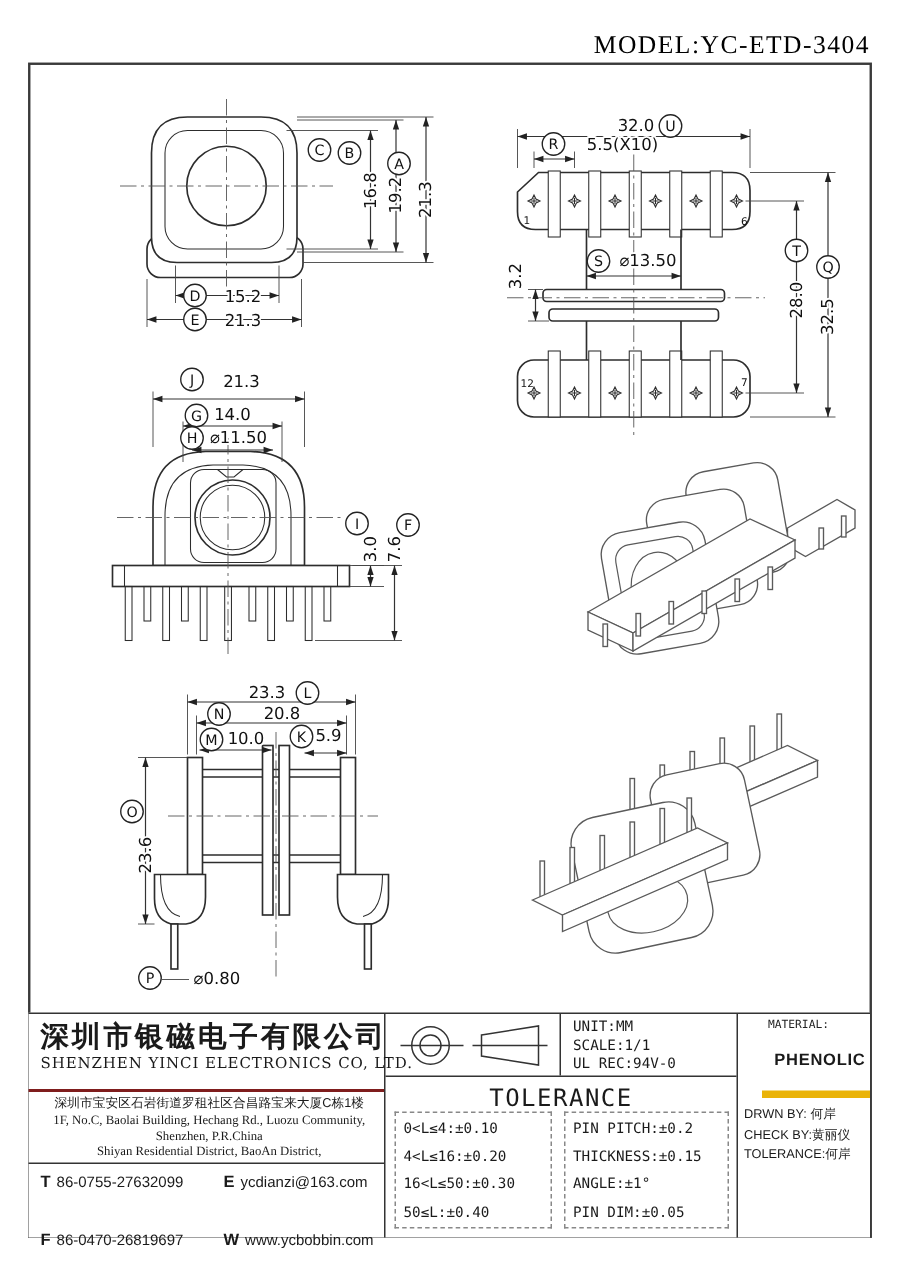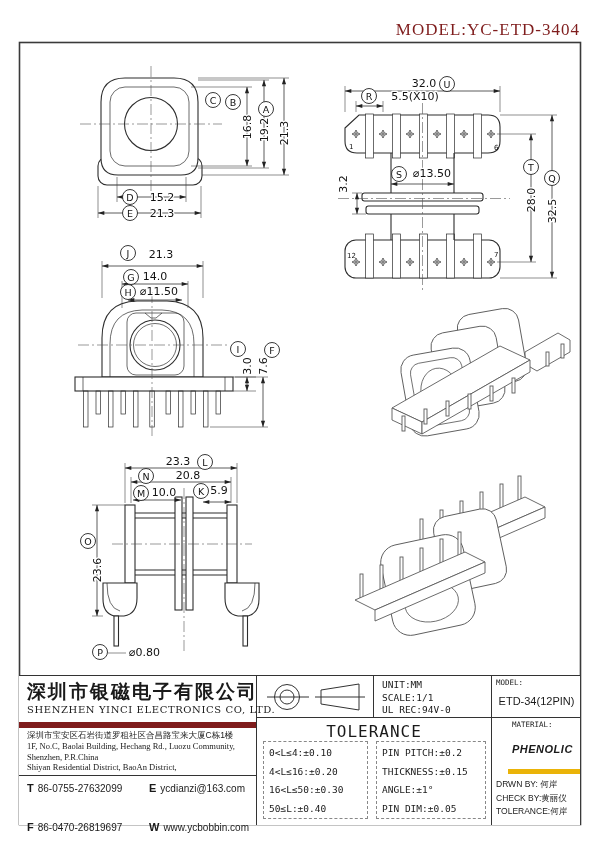--- a/index.html
+++ b/index.html
@@ -3,21 +3,21 @@
 <meta charset="utf-8">
 <style>
   html,body{margin:0;padding:0;}
   body{
     width:600px;height:850px;position:relative;background:#ffffff;
     font-family:"Liberation Sans",sans-serif;color:#1a1a1a;overflow:hidden;
   }
   
   .hdr{
     position:absolute;top:20px;right:20px;
-    font-family:"Liberation Serif",serif;font-size:17px;letter-spacing:1px;color:#7f1d1d;
+    font-family:"Liberation Serif",serif;font-size:17px;letter-spacing:1px;color:#000000;
   }
   
   svg.sheet{position:absolute;left:0;top:0;}
   .sh{stroke:#2d2d2d;stroke-width:1.1;fill:none;}
   .shf{stroke:#2d2d2d;stroke-width:1.1;fill:#ffffff;}
   .th{stroke:#2d2d2d;stroke-width:0.7;fill:none;}
   .dim{stroke:#333;stroke-width:0.8;fill:none;}
   .ext{stroke:#444;stroke-width:0.6;fill:none;}
   .cl{stroke:#555;stroke-width:0.6;fill:none;stroke-dasharray:11 3 2 3;}
   .lc{fill:#fff;stroke:#222;stroke-width:0.9;}
@@ -25,45 +25,45 @@
   .isot{stroke:#5a5a5a;stroke-width:0.8;fill:none;}
   text.dt{font:11px "DejaVu Sans",sans-serif;fill:#111;paint-order:stroke;stroke:#fff;stroke-width:2.5px;stroke-linejoin:round;}
   text.dl{font:9.5px "DejaVu Sans",sans-serif;fill:#111;}
   text.pn{font:7px "DejaVu Sans",sans-serif;fill:#111;}
   
   .tb{position:absolute;left:19px;top:675px;width:561px;height:150px;border-top:1.5px solid #333;box-sizing:border-box;background:#fff;}
   .tb *{box-sizing:border-box;}
   .col1{position:absolute;left:0;top:0;width:238px;height:100%;border-right:1.5px solid #333;}
   .col2{position:absolute;left:238px;top:0;width:235px;height:100%;border-right:1.5px solid #333;}
   .col3{position:absolute;left:473px;top:0;width:88px;height:100%;}
-  .c1r1{height:52px;border-bottom:6px solid #7f1d1d;padding:4px 6px 0 8px;text-align:center;}
+  .c1r1{height:52px;border-bottom:2px solid #7f1d1d;padding:4px 6px 0 8px;text-align:center;}
   .cn-name{font-family:"DejaVu Serif",serif;font-weight:bold;font-size:19px;letter-spacing:2px;line-height:23px;white-space:nowrap;}
   .en-name{font-family:"DejaVu Serif",serif;font-size:10px;letter-spacing:0.6px;margin-top:1px;white-space:nowrap;}
-  .c1r2{height:48px;border-bottom:1px solid #333;padding:2px 4px 0 8px;}
+  .c1r2{height:48px;border-bottom:1px solid #333;padding:2px 4px 0 8px;text-align:center;}
   .addr-cn{font-size:8.5px;line-height:11px;white-space:nowrap;}
   .addr-en{font-family:"Liberation Serif",serif;font-size:8.5px;line-height:10.5px;white-space:nowrap;}
   .c1r3{height:49px;padding:6px 4px 0 8px;font-size:10px;}
   .contact-grid{display:grid;grid-template-columns:122px 1fr;row-gap:27px;}
   .contact-item{white-space:nowrap;}
   .contact-item b{font-size:11px;margin-right:4px;}
   .c2r1{height:42px;border-bottom:1px solid #333;position:relative;}
   .projcell{position:absolute;left:0;top:0;width:116px;height:100%;}
   .speccell{position:absolute;left:116px;top:0;right:0;height:100%;border-left:1px solid #333;
     font-family:"DejaVu Sans Mono",monospace;font-size:9.5px;line-height:12.5px;padding:3px 0 0 8px;white-space:nowrap;}
   .c2r2{position:relative;height:106px;}
   .tol-title{text-align:center;font-size:16px;letter-spacing:1px;padding-top:4px;font-family:"DejaVu Sans Mono",monospace;}
   .tolbox{position:absolute;border:1px dashed #888;font-family:"DejaVu Sans Mono",monospace;font-size:9.5px;line-height:18.5px;padding:2px 0 0 5px;white-space:nowrap;}
   .tolbox.left{left:6px;top:23px;width:105px;height:78px;}
   .tolbox.right{left:119px;top:23px;width:110px;height:78px;}
   .c3r1{height:42px;border-bottom:1px solid #333;padding:2px 3px 0 4px;}
   .c3r2{height:56px;border-bottom:5px solid #eab308;padding:2px 3px 0 4px;margin-left:16px;}
   .c3r3{height:50px;padding:4px 2px 0 4px;font-size:8.5px;line-height:13.5px;white-space:nowrap;}
   .mini-label{font-size:7.5px;color:#222;font-family:"DejaVu Sans Mono",monospace;}
   .model-val{font-size:11px;text-align:center;margin-top:8px;white-space:nowrap;}
-  .material-val{font-size:11px;font-weight:bold;text-align:left;margin-top:14px;letter-spacing:0.5px;font-style:italic;}
+  .material-val{font-size:11px;font-weight:bold;text-align:right;margin-top:14px;letter-spacing:0.5px;}
 </style>
 </head>
 <body>
 
 <div class="hdr">MODEL:YC-ETD-3404</div>
 
 <svg class="sheet" width="600" height="850" viewBox="0 0 600 850" xmlns="http://www.w3.org/2000/svg">
   <defs>
     <marker id="ar" viewBox="0 0 10 8" refX="9.5" refY="4" markerWidth="9" markerHeight="7" orient="auto-start-reverse">
       <path d="M0.5,1 L9.5,4 L0.5,7 Z" fill="#222"></path>
@@ -410,24 +410,20 @@
       <div class="tolbox right">
         <div>PIN PITCH:±0.2</div>
         <div>THICKNESS:±0.15</div>
         <div>ANGLE:±1°</div>
         <div>PIN DIM:±0.05</div>
       </div>
     </div>
   </div>
 
   <div class="col3">
-    <div class="c3r1">
-      <div class="mini-label">MODEL:</div>
-      <div class="model-val">ETD-34(12PIN)</div>
-    </div>
     <div class="c3r2">
       <div class="mini-label">MATERIAL:</div>
       <div class="material-val">PHENOLIC</div>
     </div>
     <div class="c3r3">
       <div><span>DRWN BY:</span> <span>何岸</span></div>
       <div><span>CHECK BY:</span><span>黄丽仪</span></div>
       <div><span>TOLERANCE:</span><span>何岸</span></div>
     </div>
   </div>

